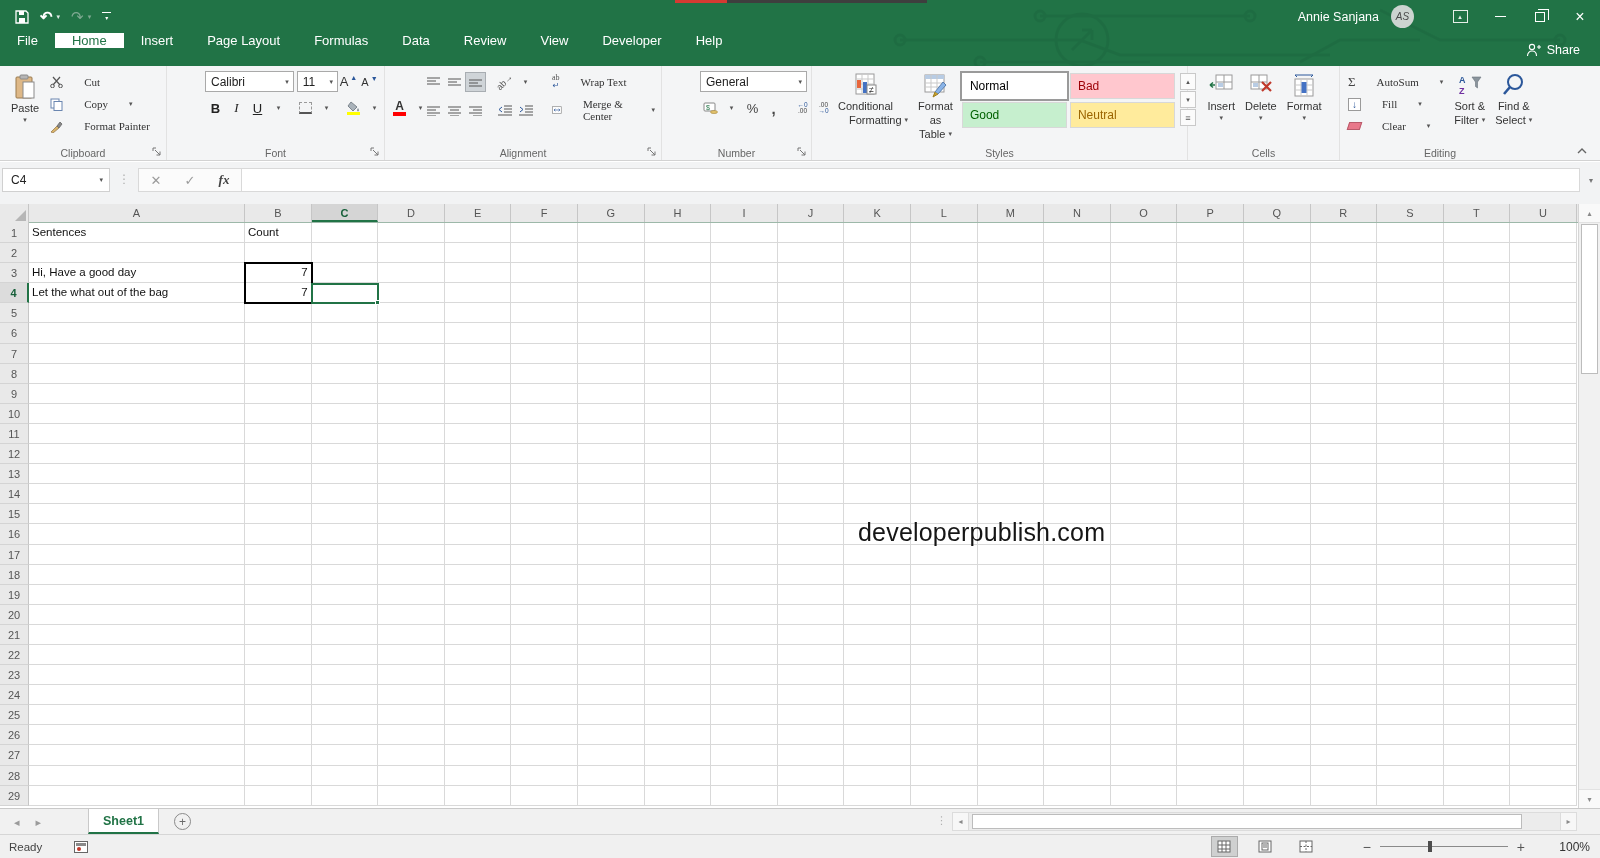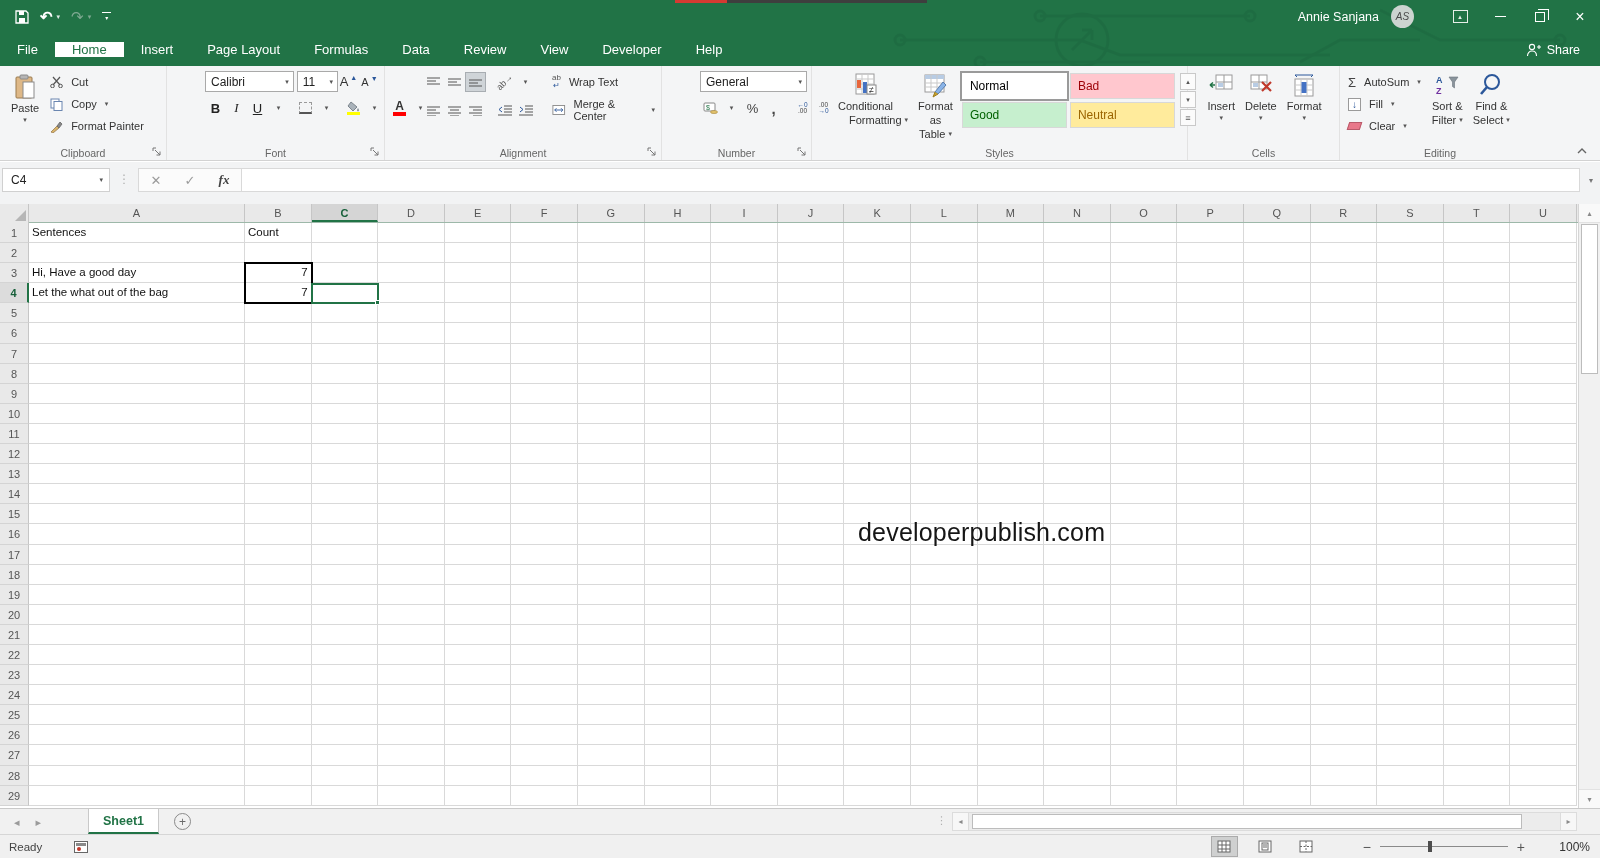--- a/index.html
+++ b/index.html
@@ -39,21 +39,21 @@
   .share { margin-left:auto; display:flex; align-items:center; gap:6px; color:#fff; font-size:12.5px; padding-right:20px; }
 
   
   .ribbon { position:absolute; top:66px; left:0; right:0; height:95px; background:#f4f5f6;
             border-bottom:1px solid #d2d2d2; display:flex; z-index:1; }
   .rgroup { position:relative; border-right:1px solid #e2e2e2; padding:5px 4px 16px 6px; }
   .glabel { position:absolute; bottom:1px; left:0; right:0; text-align:center; font-size:10.5px; color:#666; }
   .launcher { position:absolute; bottom:3px; right:4px; }
   .bigbtn { display:flex; flex-direction:column; align-items:center; font-size:11px; color:#333; padding:1px 5px; line-height:1.25; text-align:center; }
   .bigbtn .bicon { height:26px; display:flex; align-items:center; justify-content:center; margin-bottom:2px; }
-  .smallbtn { display:flex; align-items:center; gap:8px; font-size:11px; color:#333; height:22px; padding:0 2px; }
+  .smallbtn { display:flex; align-items:center; gap:21px; font-size:11px; color:#333; height:22px; padding:0 2px;font-family:Liberation Serif, serif; }
   .dd { font-size:7px; color:#555; }
   .row { display:flex; align-items:center; margin-bottom:4px;padding-left:32px; }
   .selbox { background:#fff; border:1px solid #a9a9a9; height:21px; display:flex; align-items:center;
             justify-content:space-between; padding:0 4px 0 5px; font-size:12px; color:#222; }
   .iconbtn { min-width:21px; height:20px; display:flex; align-items:center; justify-content:center; gap:2px;
              color:#333; font-size:12px; }
   .iconbtn.sel { background:#cfd4d8; border:1px solid #a8adb2; }
   .fontletter { font-size:13px; color:#222; }
   .accentbar { display:block; width:13px; height:3.5px; margin-top:0px; }
   .stack { display:flex; flex-direction:column; align-items:center; line-height:1; }
@@ -191,21 +191,21 @@
         <div class="winbtn">
             <span class="restore-glyph"></span>
           </div>
         <div class="winbtn">
             <span class="close-glyph">×</span>
           </div>
       </div>
     </div>
 
     <div class="tabrow">
-      <div style="display:flex;align-items:center;" id="ribbon-tabs">
+      <div style="display:flex;align-items:flex-start;" id="ribbon-tabs">
           <div class="tab">File</div>
           <div class="tab active">Home</div>
           <div class="tab">Insert</div>
           <div class="tab">Page Layout</div>
           <div class="tab">Formulas</div>
           <div class="tab">Data</div>
           <div class="tab">Review</div>
           <div class="tab">View</div>
           <div class="tab">Developer</div>
           <div class="tab">Help</div>

